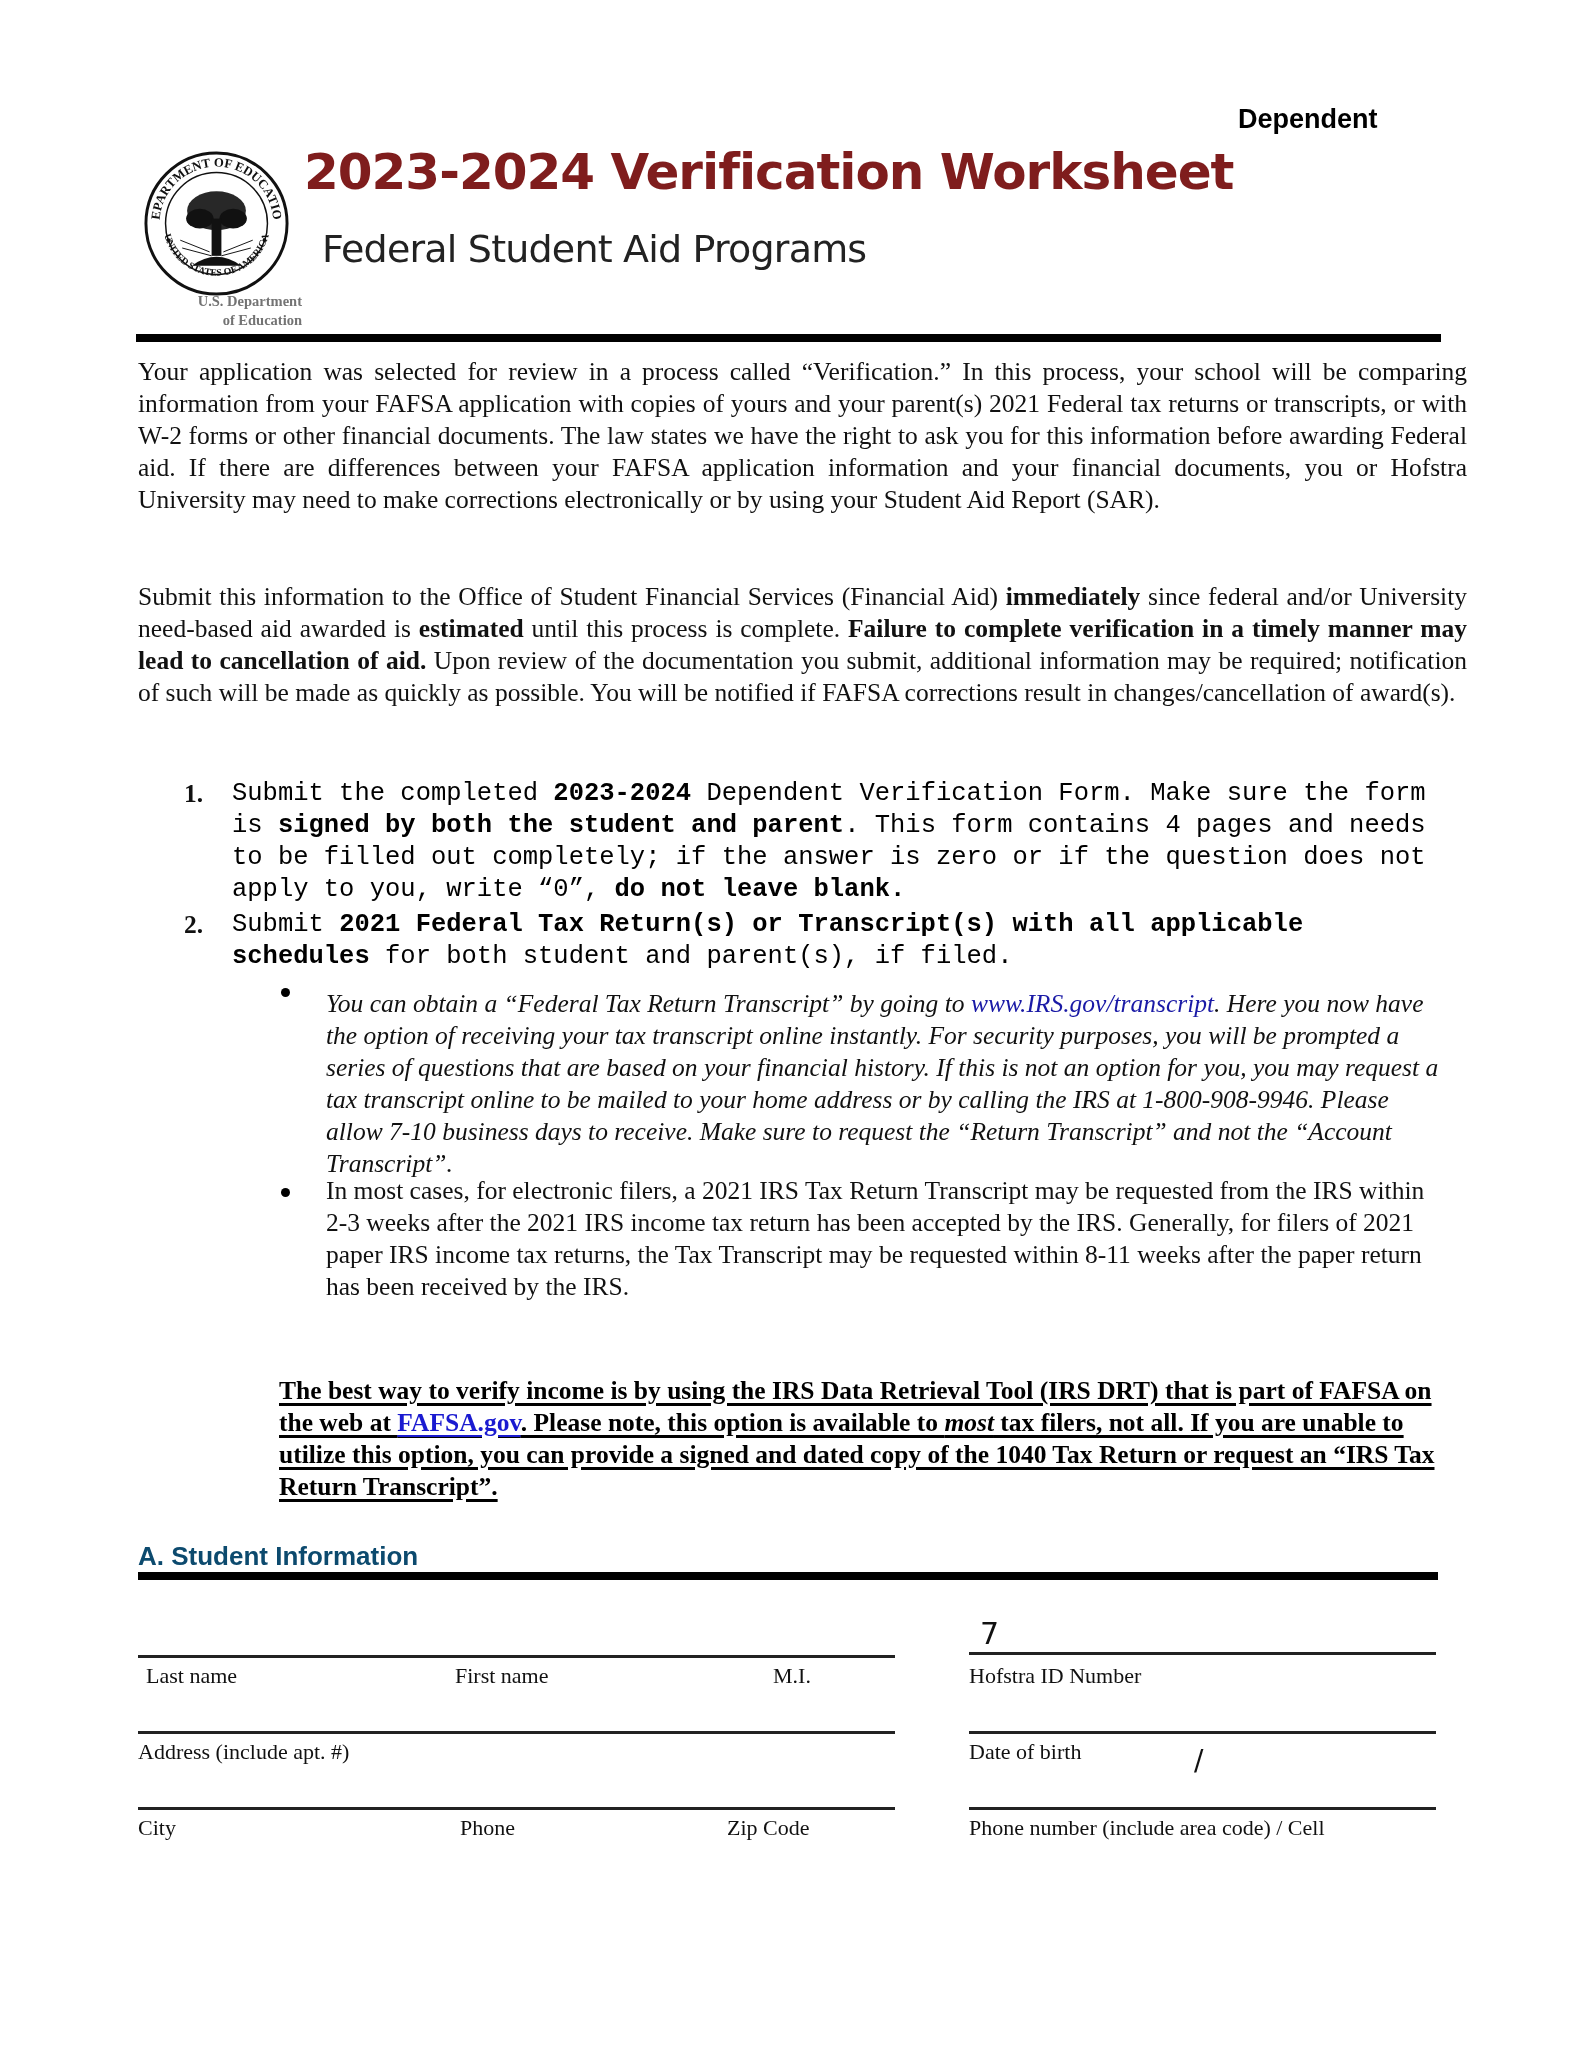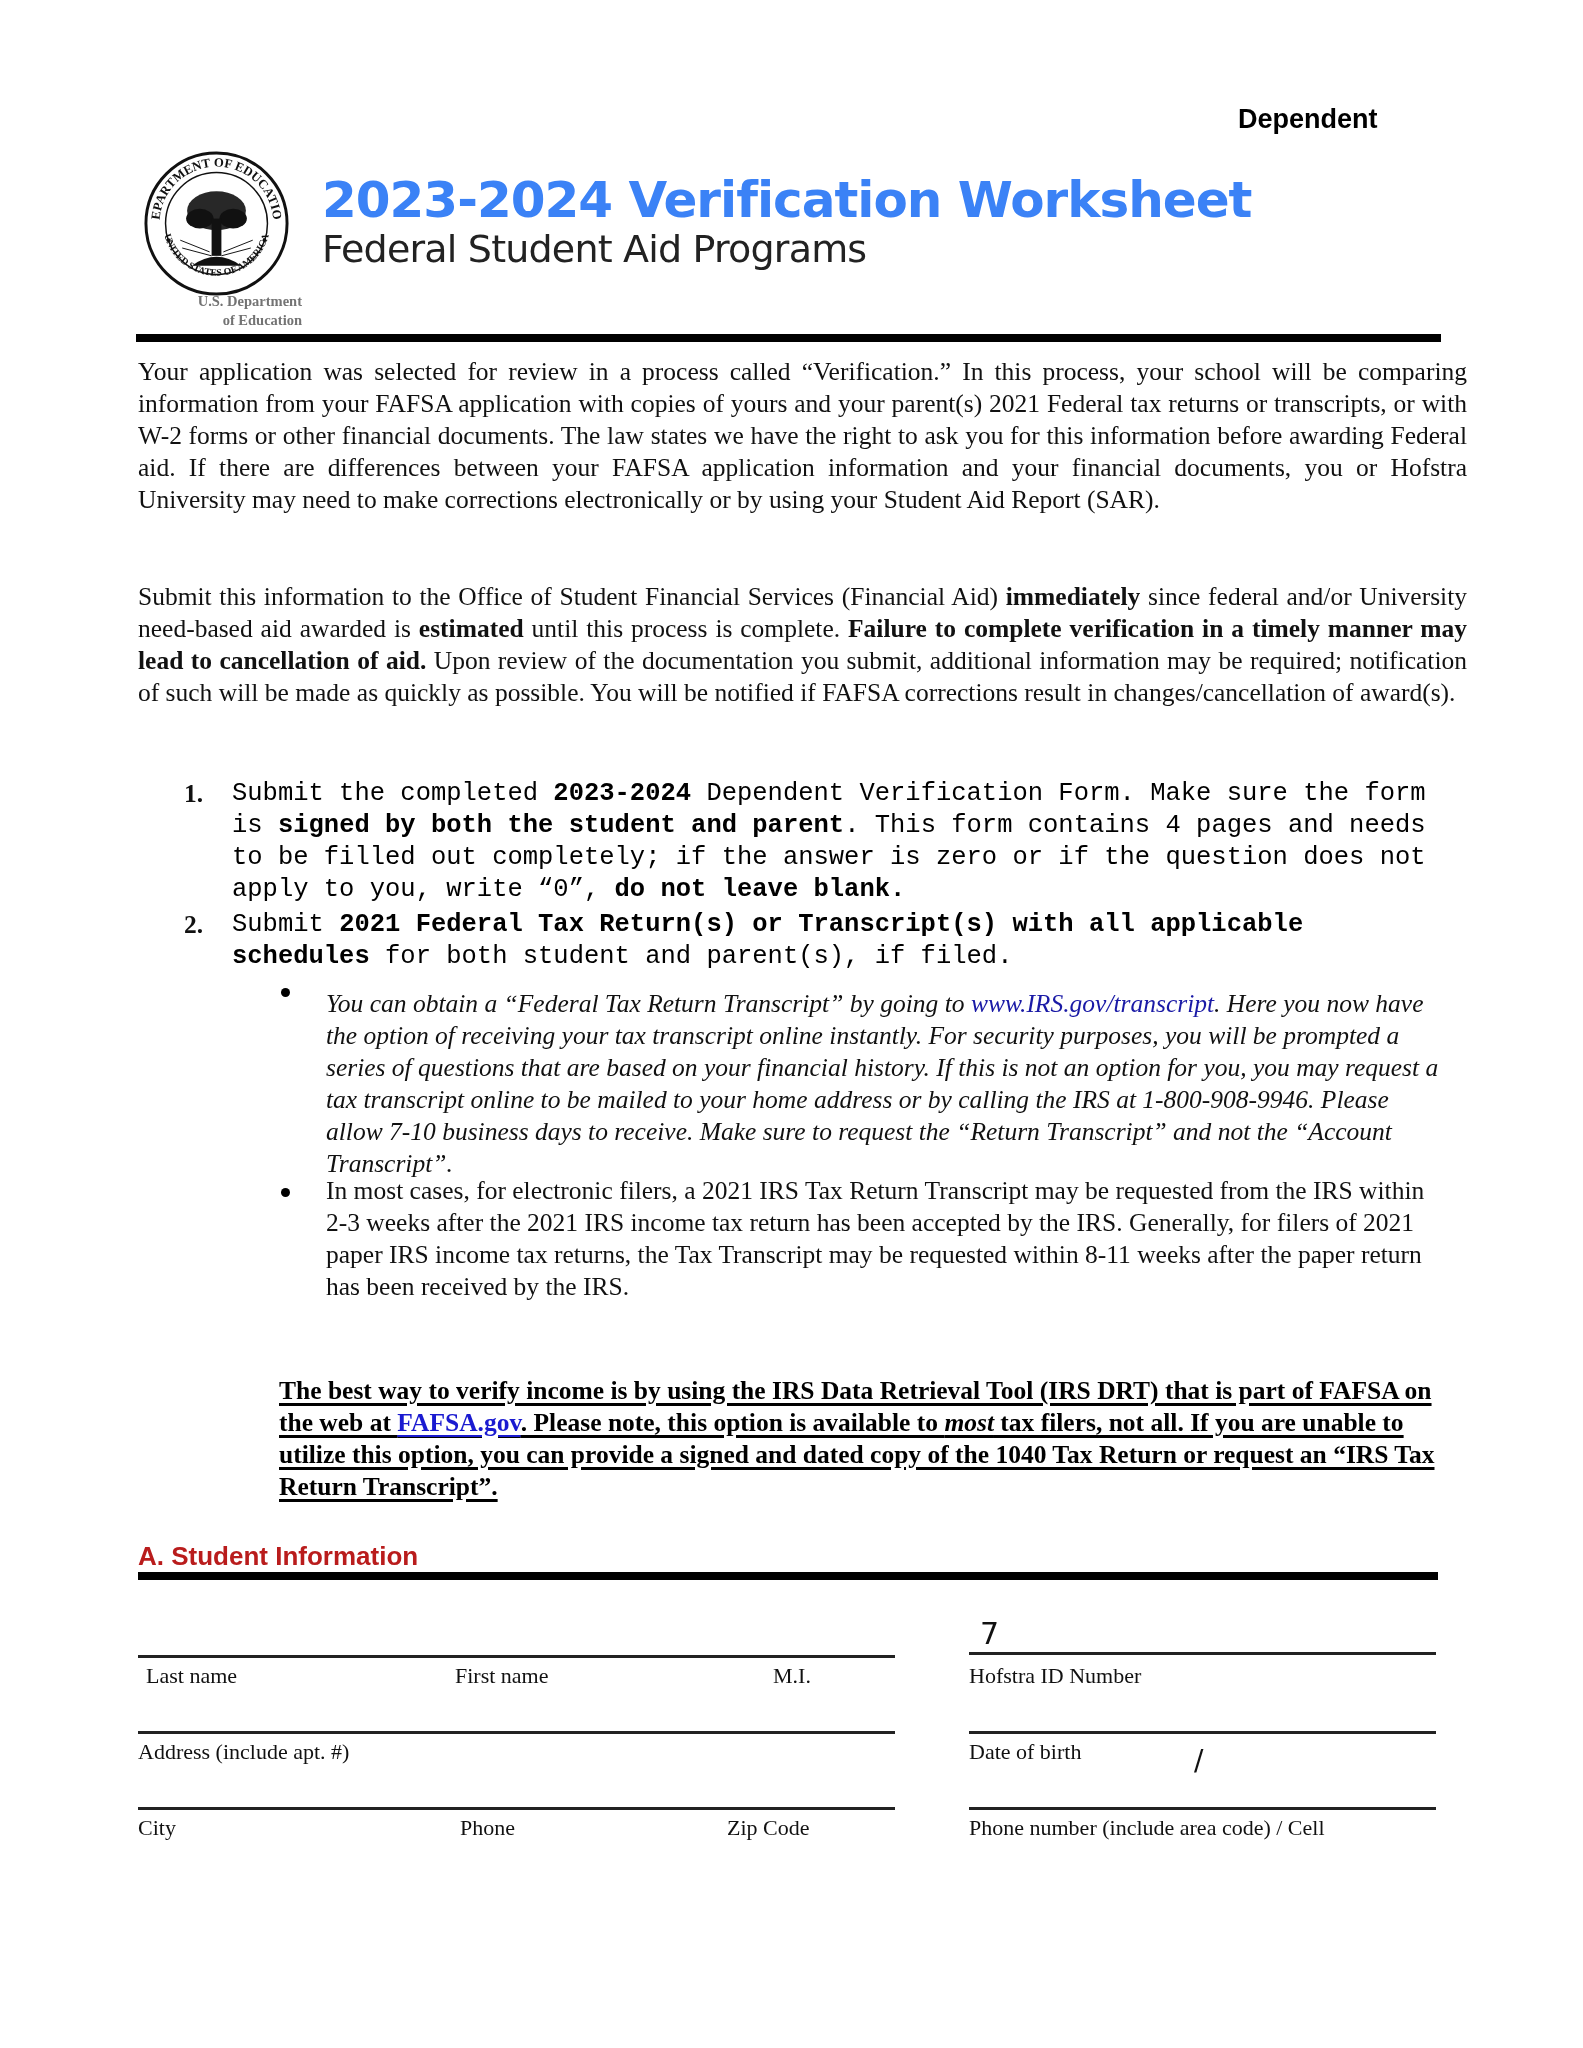--- a/index.html
+++ b/index.html
@@ -6,22 +6,22 @@
   body { width:1583px; height:2048px; position:relative; overflow:hidden;
          font-family:"Liberation Serif", "DejaVu Serif", serif; color:#111; }
   .abs { position:absolute; }
 
   
   #dependent { left:1238px; top:104px; font-family:"Liberation Sans", sans-serif; font-weight:bold;
                font-size:27px; color:#000; white-space:nowrap; }
   #seal { left:143px; top:150px; width:147px; height:147px; }
   #seal-caption { left:132px; top:292px; width:170px; text-align:right; font-family:"Liberation Serif", serif;
                   font-weight:bold; font-size:14.5px; line-height:19px; color:#737373; }
-  #title { left:322px; top:143px; font-family:"DejaVu Sans", sans-serif; font-weight:bold; font-size:50px;
-           color:#3b82f6; white-space:nowrap; letter-spacing:-1px;margin-top:28px; }
+  #title { left:304px; top:143px; font-family:"DejaVu Sans", sans-serif; font-weight:bold; font-size:50px;
+           color:#7f1d1d; white-space:nowrap; letter-spacing:-1px; }
   #subtitle { left:322px; top:227px; font-family:"DejaVu Sans", sans-serif; font-size:38px; color:#222;
               white-space:nowrap; letter-spacing:-0.8px; }
   #header-rule { left:136px; top:334px; width:1305px; height:8px; background:#000; }
 
   
   .para { left:138px; width:1329px; font-size:25.5px; line-height:32px; text-align:justify; color:#111; }
   .para b { font-weight:bold; }
   #para1 { top:356px; }
   #para2 { top:581px; }
 
@@ -41,21 +41,21 @@
 
   a.link { color:#1a1aa6; text-decoration:none; }
 
   #drt-note { left:279px; top:1375px; width:1172px; font-size:25.5px; line-height:32px; font-weight:bold;
               color:#000; text-decoration:underline; text-decoration-thickness:3px; text-underline-offset:4px; }
   #drt-note a { color:#1a1ad0; text-decoration:underline; }
   #drt-note i { font-style:italic; }
 
   
   #sectionA-title { left:138px; top:1541px; font-family:"Liberation Sans", sans-serif; font-weight:bold;
-                    font-size:26px; color:#b91c1c; white-space:nowrap;text-align:right; }
+                    font-size:26px; color:#0c4a6e; white-space:nowrap;text-align:right; }
   #sectionA-rule { left:138px; top:1572px; width:1300px; height:8px; background:#000; }
 
   .fline { height:3px; background:#222; }
   .flabel { font-size:22px; line-height:26px; color:#111; white-space:nowrap; }
 
   #line-name { left:138px; top:1655px; width:757px; }
   #line-id { left:969px; top:1652px; width:467px; }
   #line-addr { left:138px; top:1731px; width:757px; }
   #line-dob { left:969px; top:1731px; width:467px; }
   #line-city { left:138px; top:1807px; width:757px; }

